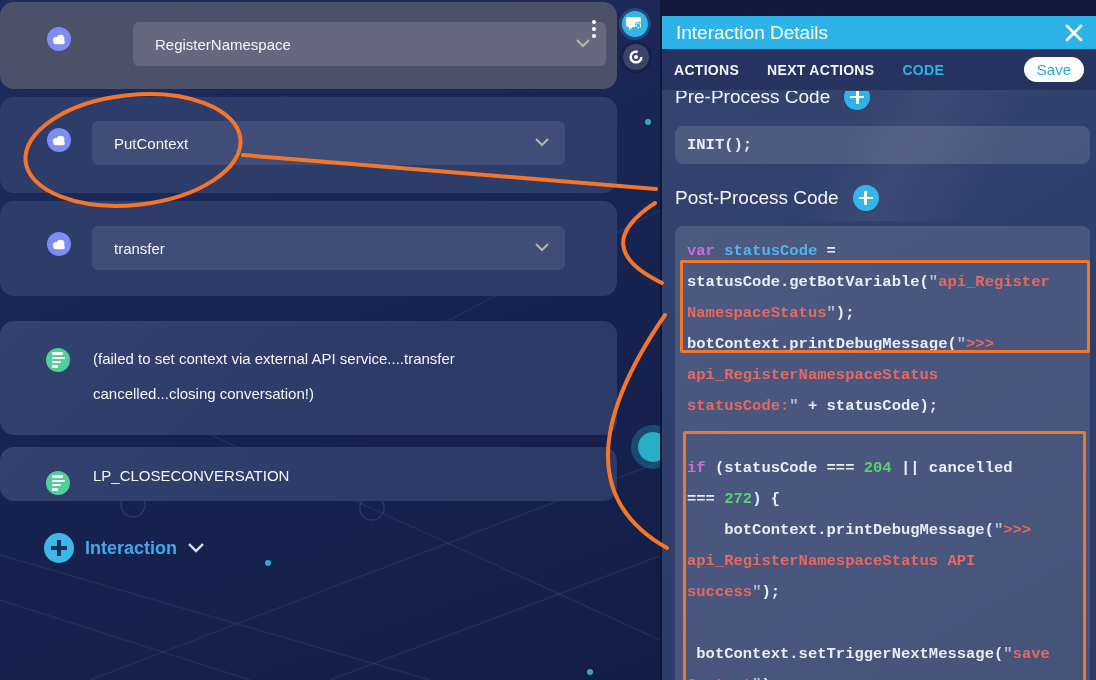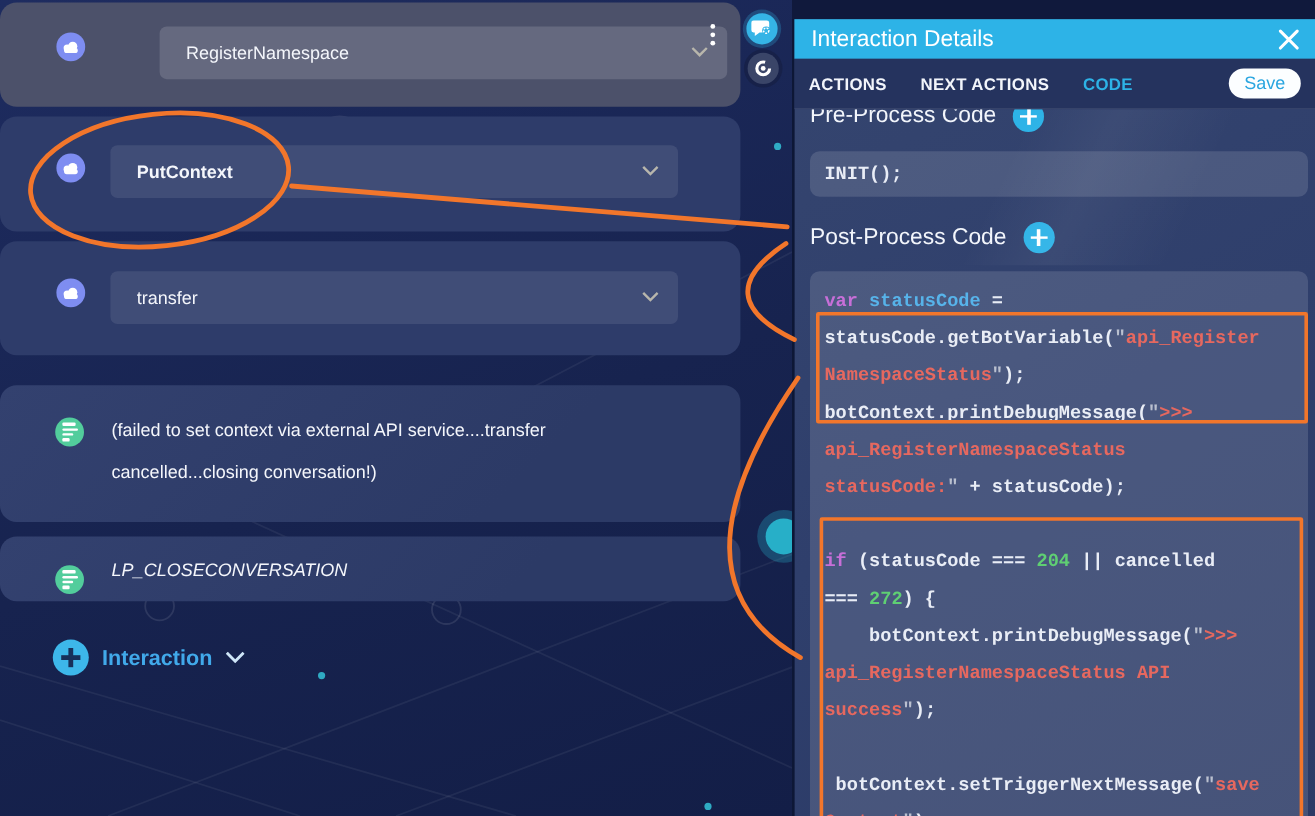--- a/index.html
+++ b/index.html
@@ -120,21 +120,21 @@
             <polyline points="1,1 7,7 13,1" fill="none" stroke="#b8b6ac" stroke-width="2"></polyline>
           </svg>
       </div>
       <div class="kebab">
           <i></i>
           <i></i>
           <i></i>
         </div>
     </div>
 
-    <div class="card int" style="top:97px;height:96px;font-weight:bold;">
+    <div class="card int" style="top:97px;height:96px;">
       <span class="cloud-badge" style="top:31px;">
         <svg width="16" height="12" viewBox="0 0 16 12">
             <g fill="#fff">
               <circle cx="5" cy="7" r="3"></circle>
               <circle cx="9.6" cy="5.6" r="3.8"></circle>
               <rect x="2.4" y="6.8" width="11.4" height="4.4" rx="2.2"></rect>
             </g>
           </svg>
       </span>
       <div class="dd" style="top:24px;">
@@ -166,21 +166,21 @@
     <div class="card msg" style="top:304px;height:114px;">
       <span class="msg-badge" style="top:27px;">
         <i style="width:11px"></i>
           <i style="width:13px"></i>
           <i style="width:9px"></i>
           <i style="width:6px"></i>
       </span>
       <div class="card-text" style="top:20px;width:458px;">(failed to set context via external API service....transfer cancelled...closing conversation!)</div>
     </div>
 
-    <div class="card msg" style="top:430px;height:54px;font-style:italic;">
+    <div class="card msg" style="top:430px;height:54px;">
       <span class="msg-badge" style="top:24px;">
         <i style="width:11px"></i>
           <i style="width:13px"></i>
           <i style="width:9px"></i>
           <i style="width:6px"></i>
       </span>
       <div class="card-text" style="top:11px;">LP_CLOSECONVERSATION</div>
     </div>
 
     <div class="add-int">

